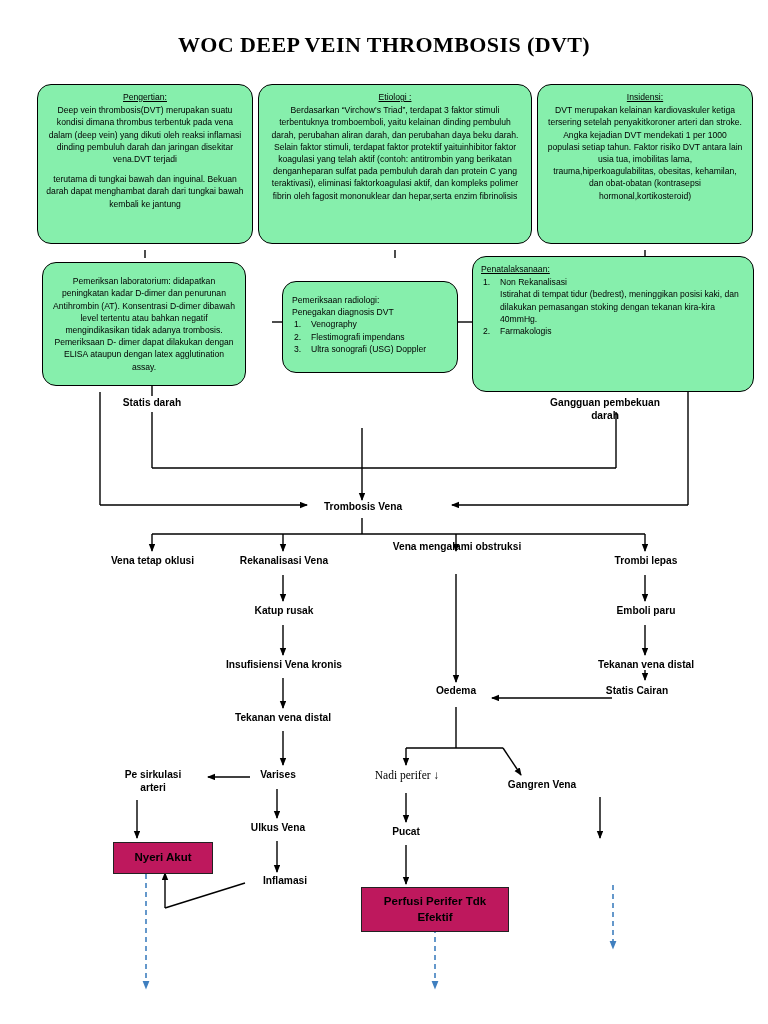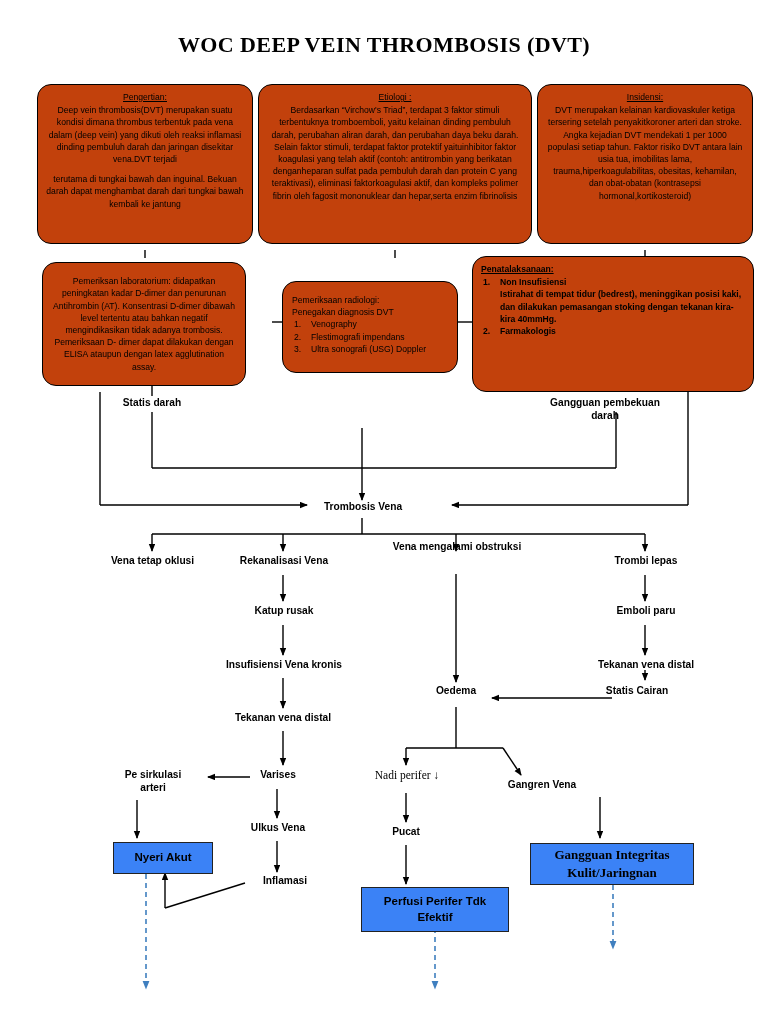--- a/index.html
+++ b/index.html
@@ -29,21 +29,21 @@
     font-size: 22px;
     letter-spacing: 0.4px;
   }
 
   
   .rbox {
     position: absolute;
     box-sizing: border-box;
     border: 1.3px solid #000;
     border-radius: 14px;
-    background: #c2410c;
+    background: #86efac;
     font-size: 8.6px;
     line-height: 1.42;
     padding: 6px 8px;
     text-align: center;
   }
   .rbox .hdr {
     text-decoration: underline;
     display: block;
     margin-bottom: 1px;
   }
@@ -65,21 +65,21 @@
     left: 2px;
     top: 0;
   }
   .numlist .sub { display: block; }
 
   
   .sqbox {
     position: absolute;
     box-sizing: border-box;
     border: 1.6px solid #222;
-    background: #3b82f6;
+    background: #be185d;
     display: flex;
     align-items: center;
     justify-content: center;
     text-align: center;
     font-weight: bold;
     font-size: 11.5px;
     line-height: 1.35;
     padding: 3px 5px;
   }
   .sqbox.serif {
@@ -231,26 +231,26 @@
         <span class="num">2.</span>
         <span>Flestimografi impendans</span>
       </li>
       <li>
         <span class="num">3.</span>
         <span>Ultra sonografi (USG) Doppler</span>
       </li>
     </ul>
   </div>
 
-  <div class="rbox left-al" style="left:472px; top:256px; width:282px; height:136px; padding:6px 8px;font-weight:bold;">
+  <div class="rbox left-al" style="left:472px; top:256px; width:282px; height:136px; padding:6px 8px;">
     <span class="hdr" style="text-align:left">Penatalaksanaan:</span>
     <ul class="numlist">
       <li>
         <span class="num">1.</span>
-        <span>Non Insufisiensi</span>
+        <span>Non Rekanalisasi</span>
         <span class="sub">Istirahat di tempat tidur (bedrest), meninggikan posisi kaki, dan dilakukan pemasangan stoking dengan tekanan kira-kira 40mmHg.</span>
       </li>
       <li>
         <span class="num">2.</span>
         <span>Farmakologis</span>
       </li>
     </ul>
   </div>
 
   <div class="flab" style="left:92px; top:396px; width:120px;">Statis darah</div>
@@ -295,15 +295,14 @@
   <div class="flab" style="left:230px; top:821px; width:96px;">Ulkus Vena</div>
 
   <div class="flab" style="left:377px; top:825px; width:58px;">Pucat</div>
 
   <div class="flab" style="left:245px; top:874px; width:80px;">Inflamasi</div>
 
   <div class="sqbox" style="left:113px; top:842px; width:100px; height:32px;">Nyeri Akut</div>
 
   <div class="sqbox" style="left:361px; top:887px; width:148px; height:45px;">Perfusi Perifer Tdk Efektif</div>
 
-  <div class="sqbox serif" style="left:530px; top:843px; width:164px; height:42px;">Gangguan Integritas Kulit/Jaringnan</div>
 
 </div>
 
 </body></html>

